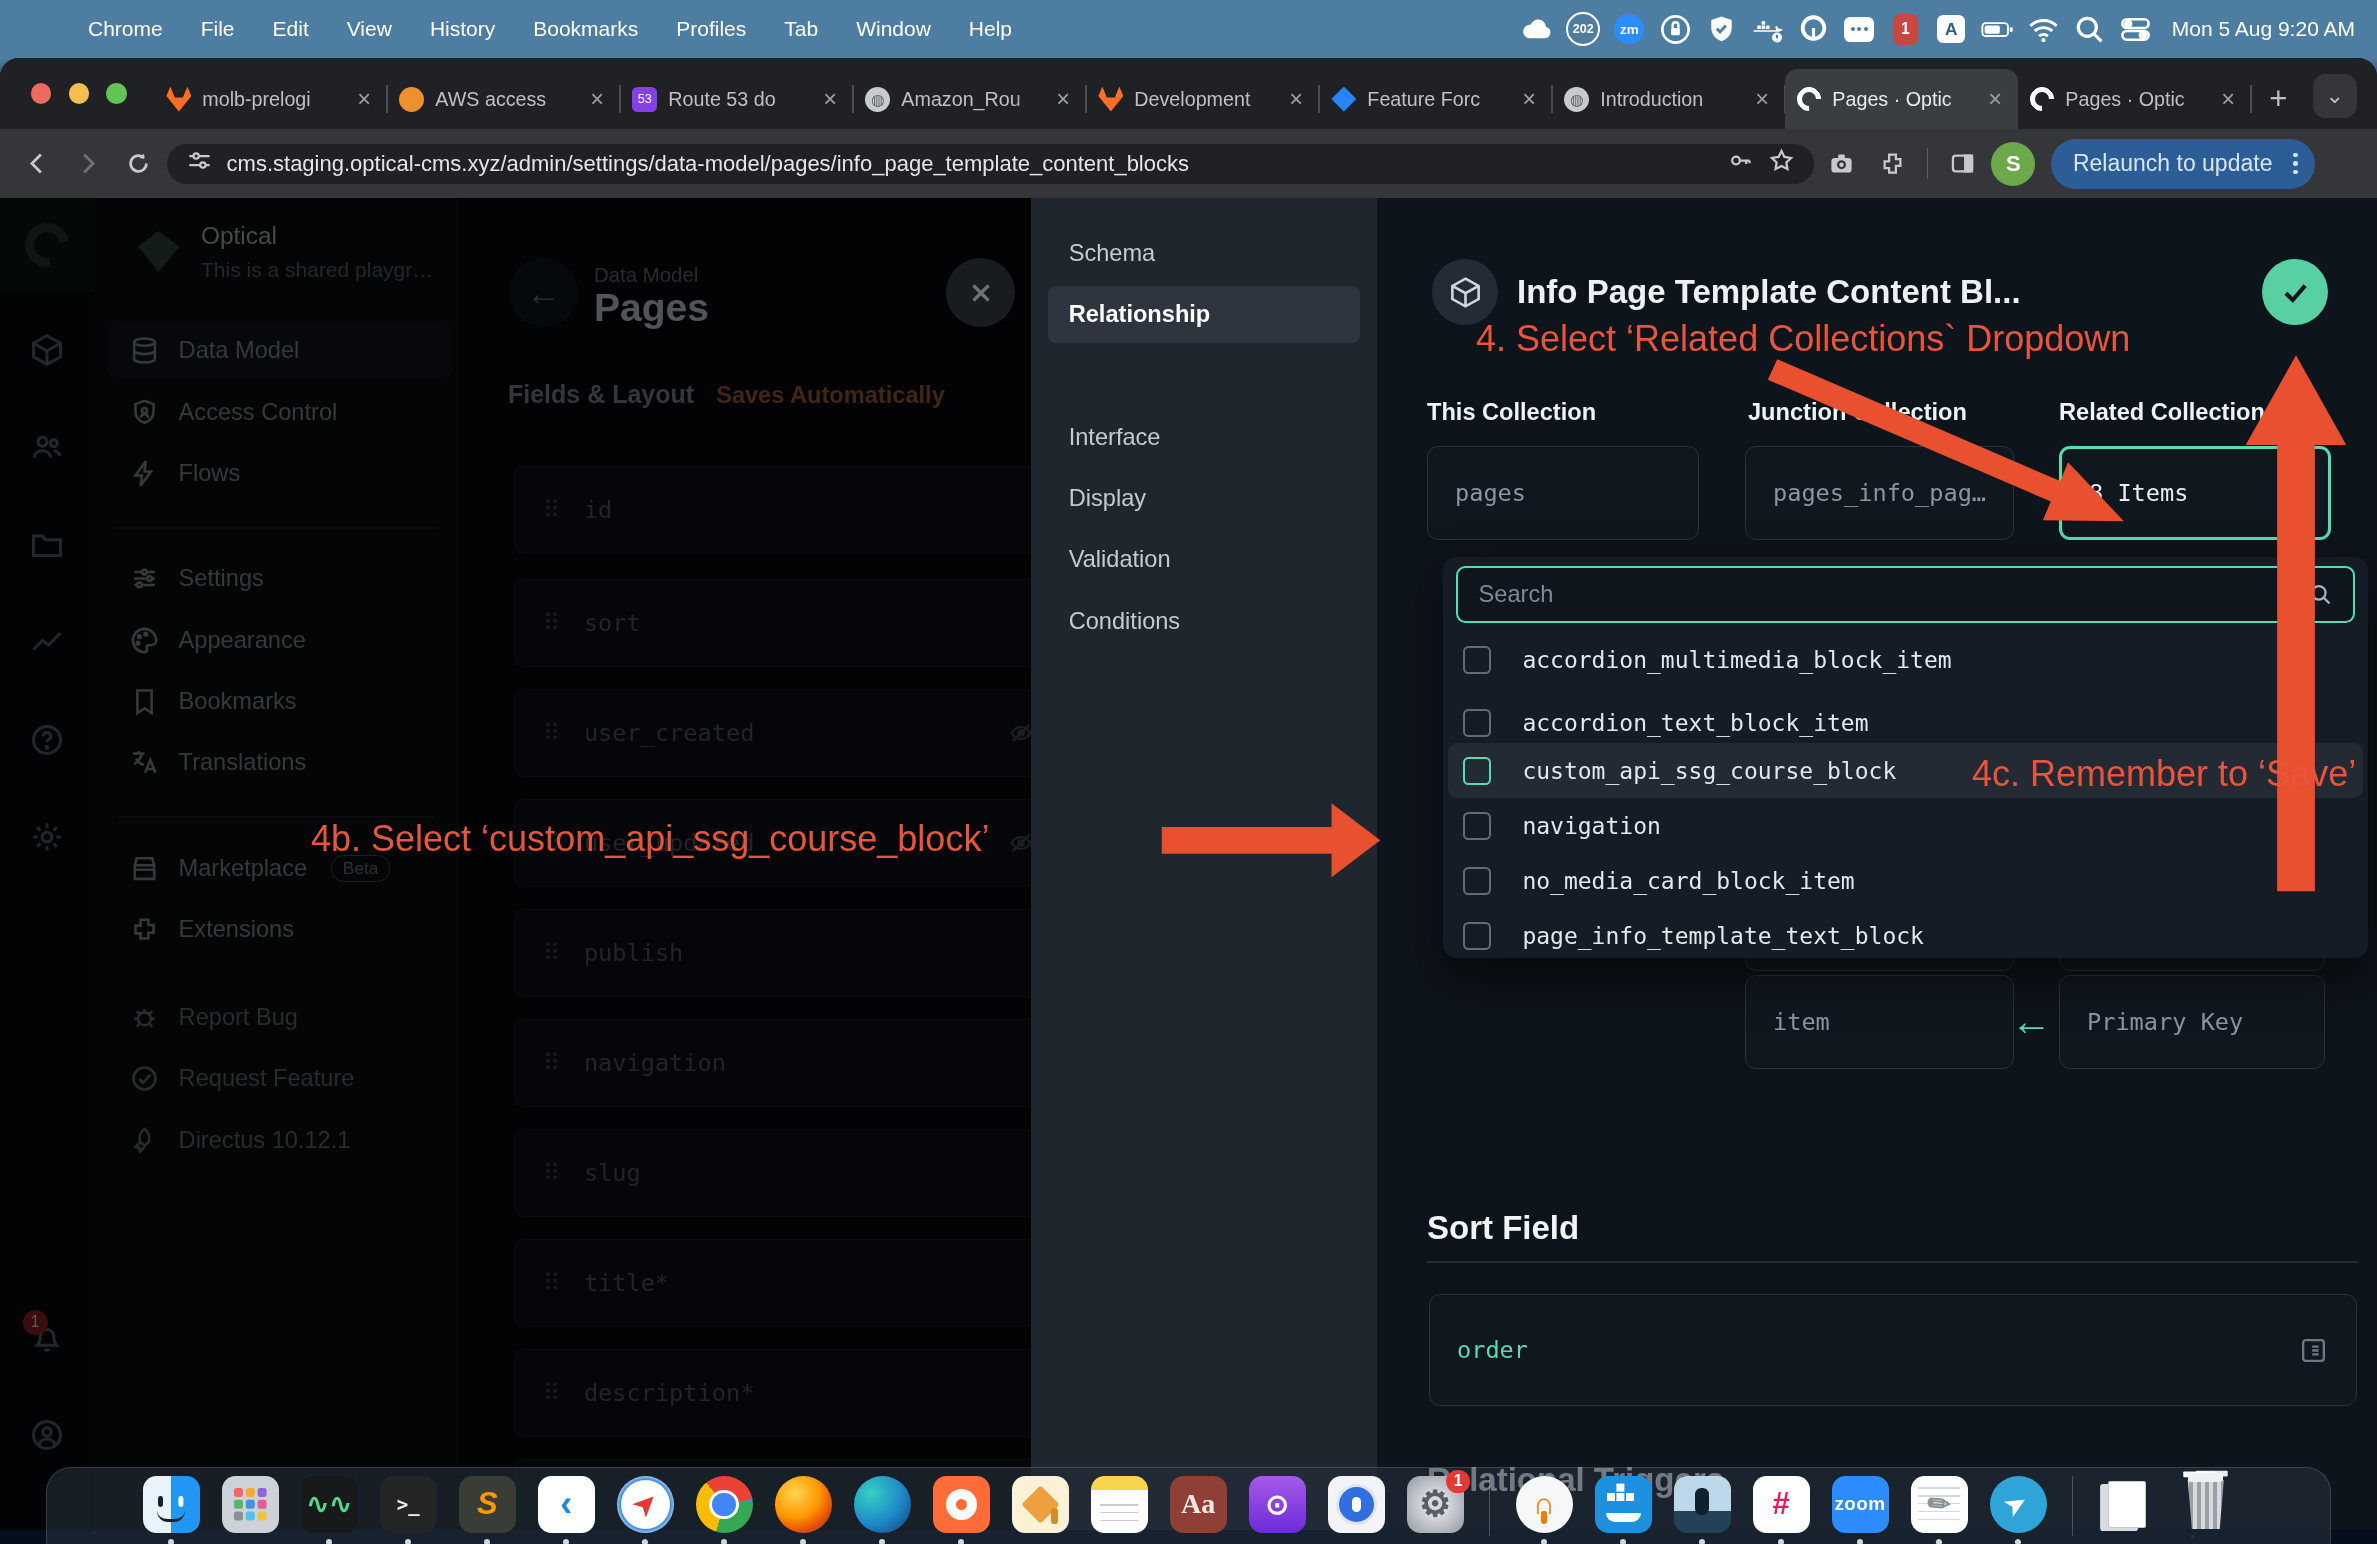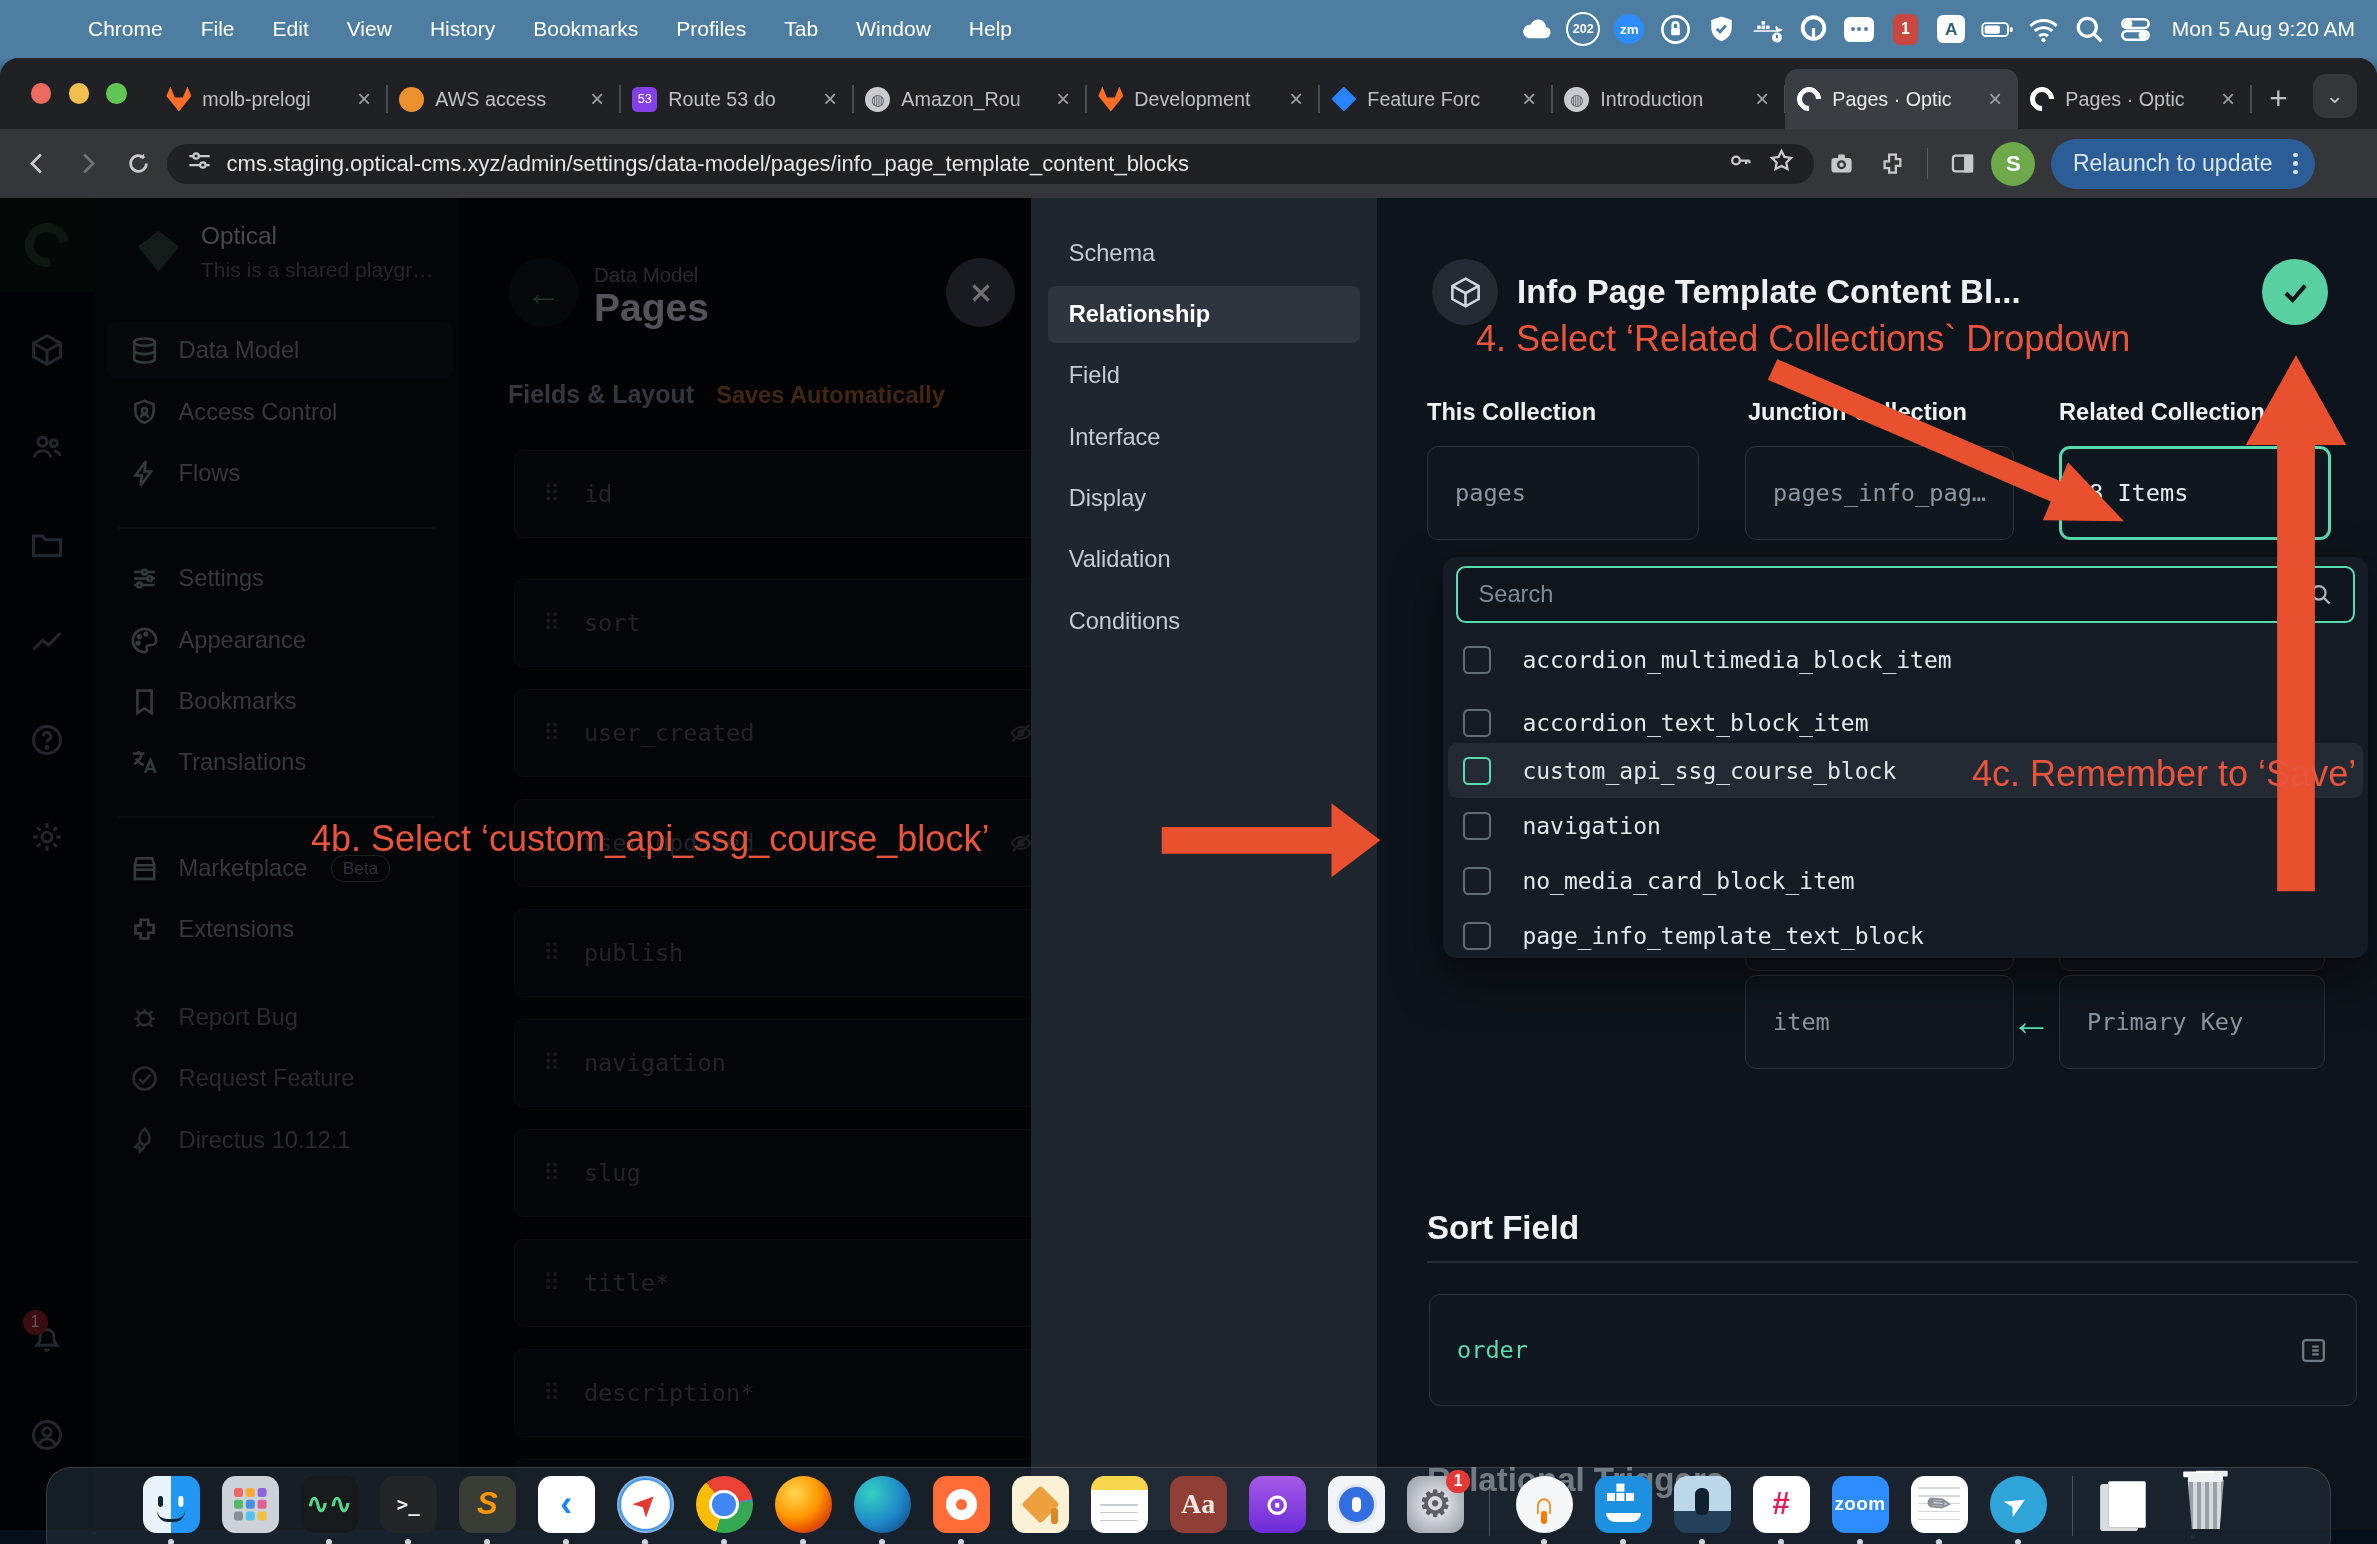--- a/index.html
+++ b/index.html
@@ -654,21 +654,21 @@
       <div class="ptitle">Pages</div>
       <div class="circbtn closex">
         <svg viewBox="0 0 24 24" fill="none" stroke="#e8ecef" stroke-width="2.6">
             <path d="M6 6 L18 18 M18 6 L6 18"></path>
           </svg>
       </div>
       <div class="flrow">
         <span class="fl">Fields &amp; Layout</span>
         <span class="autosave">Saves Automatically</span>
       </div>
-    <div class="frow" style="top: 252px; justify-content: space-between;">
+    <div class="frow" style="top: 268px; justify-content: space-between;">
           <span class="grip mono">⠿</span>
           <span class="fname mono">id</span>
         </div>
         <div class="frow" style="top: 381px;">
           <span class="grip mono">⠿</span>
           <span class="fname mono">sort</span>
         </div>
         <div class="frow" style="top: 491px;">
           <span class="grip mono">⠿</span>
           <span class="fname mono">user_created</span>
@@ -715,21 +715,20 @@
           <span class="grip mono">⠿</span>
           <span class="fname mono"></span>
         </div>
       </div>
 
     <div class="panel dim"></div>
 
     <div class="panel dnav" id="dnav">
         <div class="dn-item" style="top: 27px;">Schema</div>
         <div class="dn-item sel" style="top: 88px;">Relationship</div>
-        <div class="dn-item" style="top: 149px;">Field</div>
         <div class="dn-item" style="top: 211px;">Interface</div>
         <div class="dn-item" style="top: 272px;">Display</div>
         <div class="dn-item" style="top: 333px;">Validation</div>
         <div class="dn-item" style="top: 395px;">Conditions</div>
       </div>
 
     <div class="panel drawer" id="drawer">
       <div class="dr-icon">
         <svg viewBox="0 0 24 24" fill="none" stroke="currentColor" stroke-width="1.8">
             <path d="M12 2.5 L21 7.5 V16.5 L12 21.5 L3 16.5 V7.5 Z M3 7.5 L12 12.5 L21 7.5 M12 12.5 V21.5"></path>

